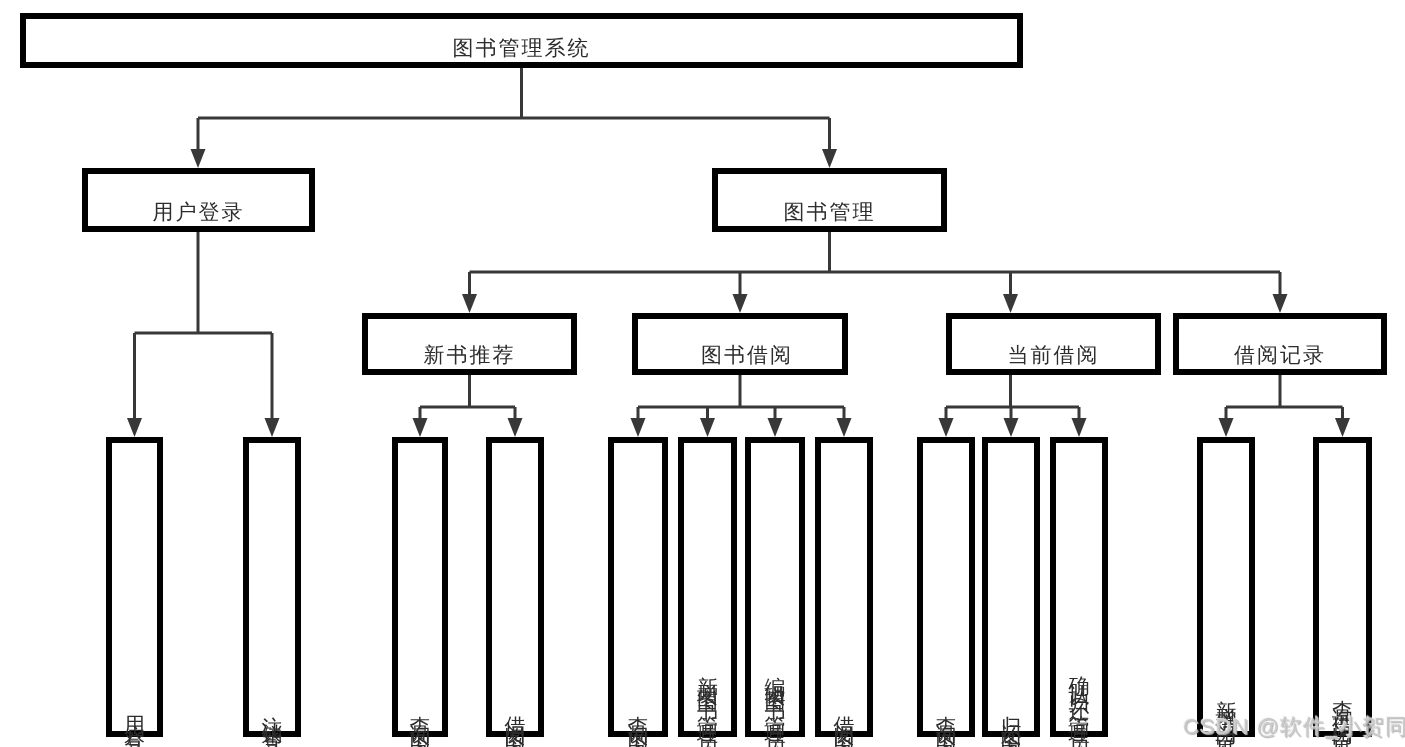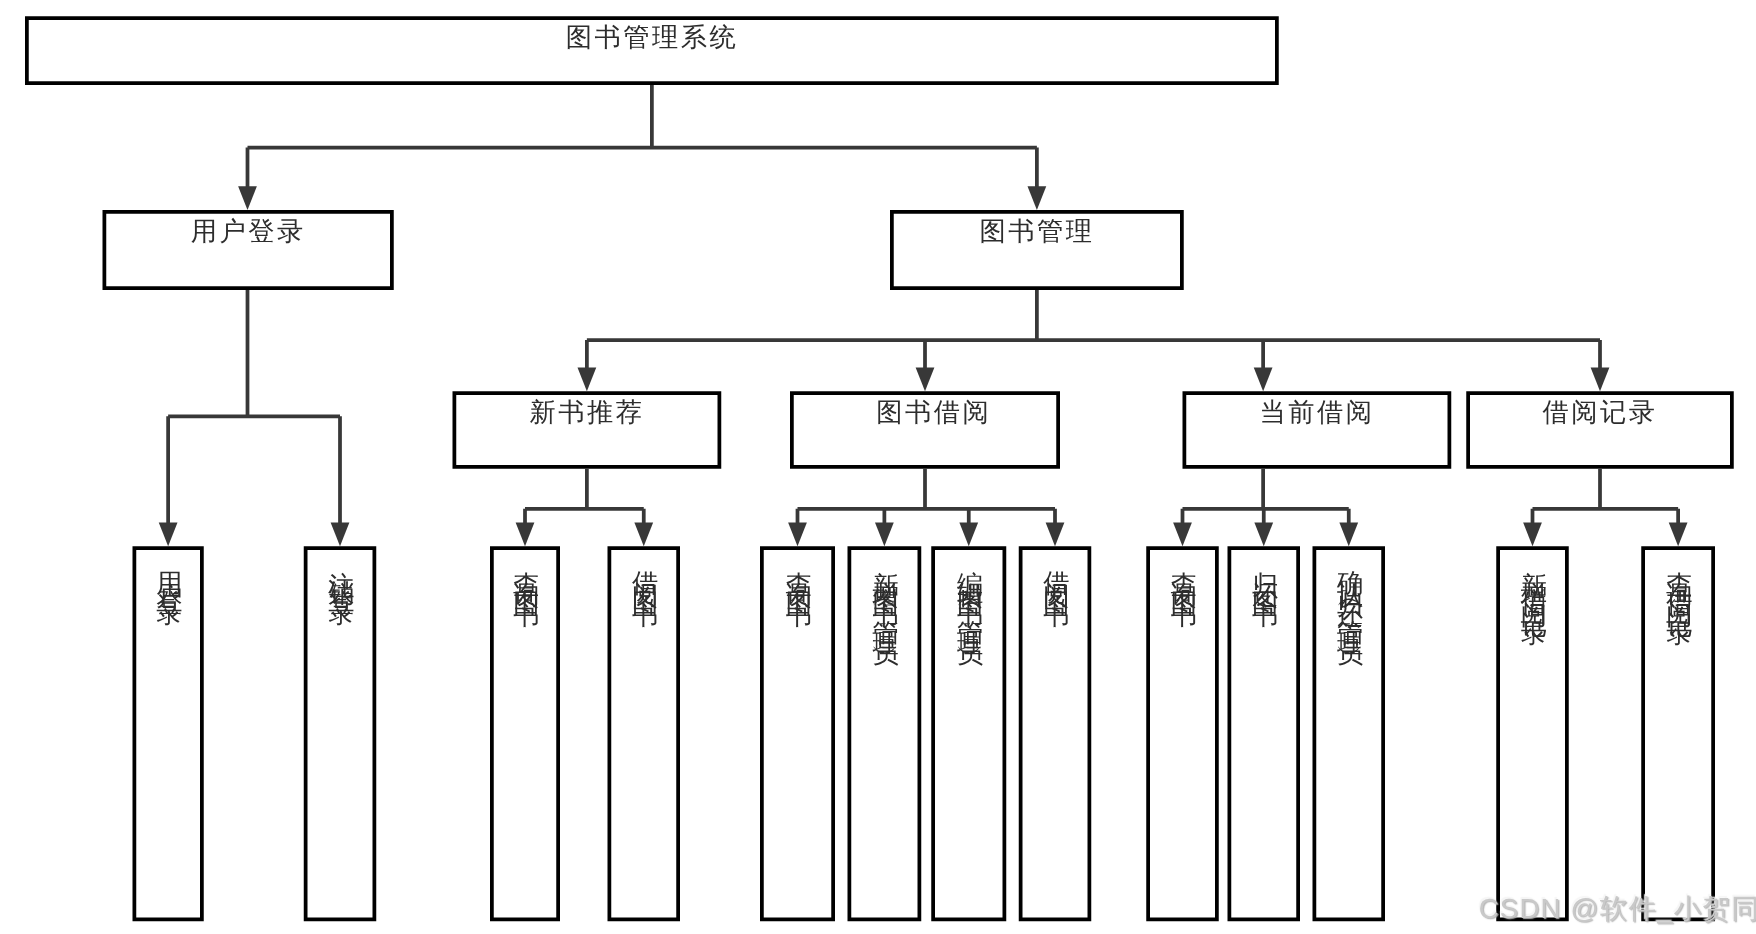--- a/index.html
+++ b/index.html
@@ -7,24 +7,24 @@
     position:relative;
     width:1405px;height:747px;
     background:#ffffff;
     font-family:"Liberation Sans","DejaVu Sans",sans-serif;
     overflow:hidden;
   }
   #wires{position:absolute;left:0;top:0;width:1405px;height:747px;}
   .box{
     position:absolute;
     box-sizing:border-box;
-    border:3px solid #000000;
+    border:6px solid #000000;
     background:#ffffff;
     display:flex;
-    align-items:flex-start;
+    align-items:flex-end;
     justify-content:center;
     color:#2d2d2d;
     font-size:21px;
     letter-spacing:2px;
     text-align:center;
   }
   .box .vtext{
     writing-mode:vertical-lr;
     text-orientation:mixed;
     letter-spacing:8px;

